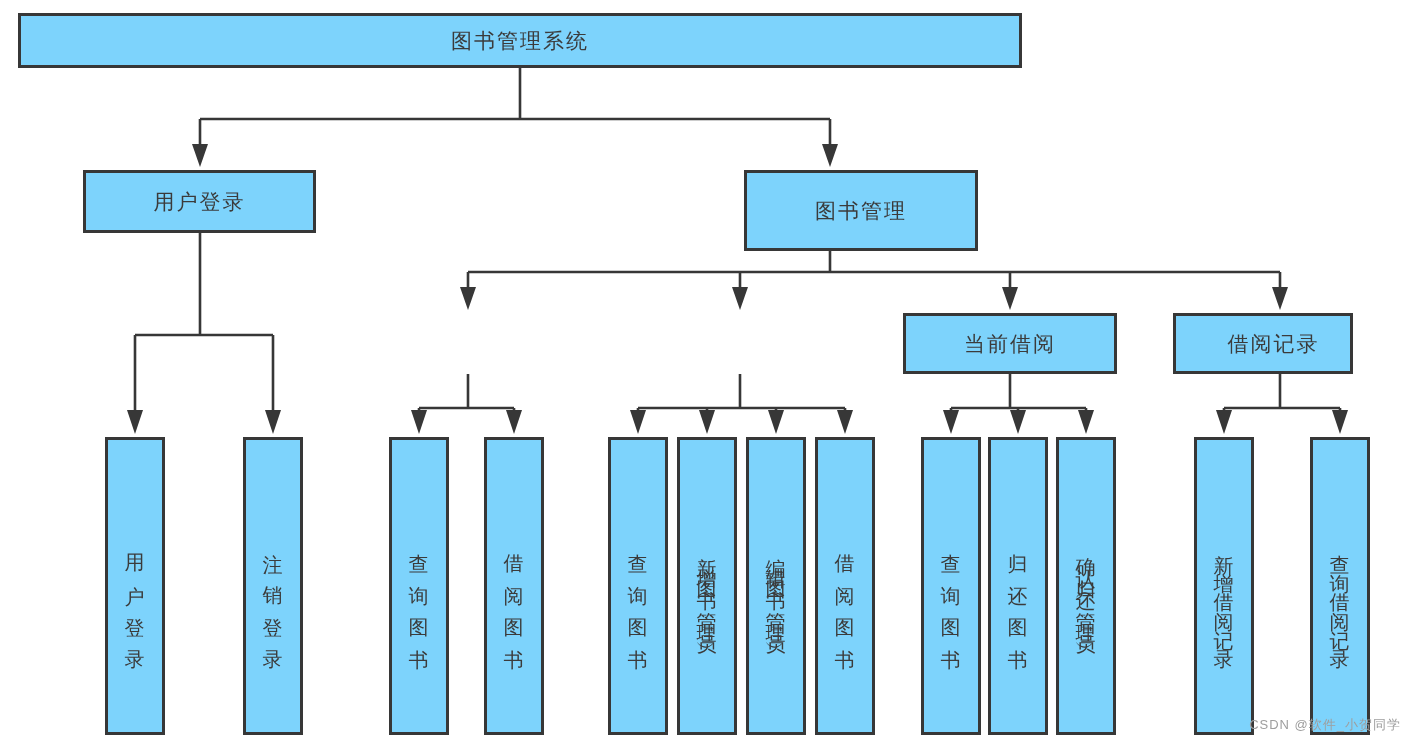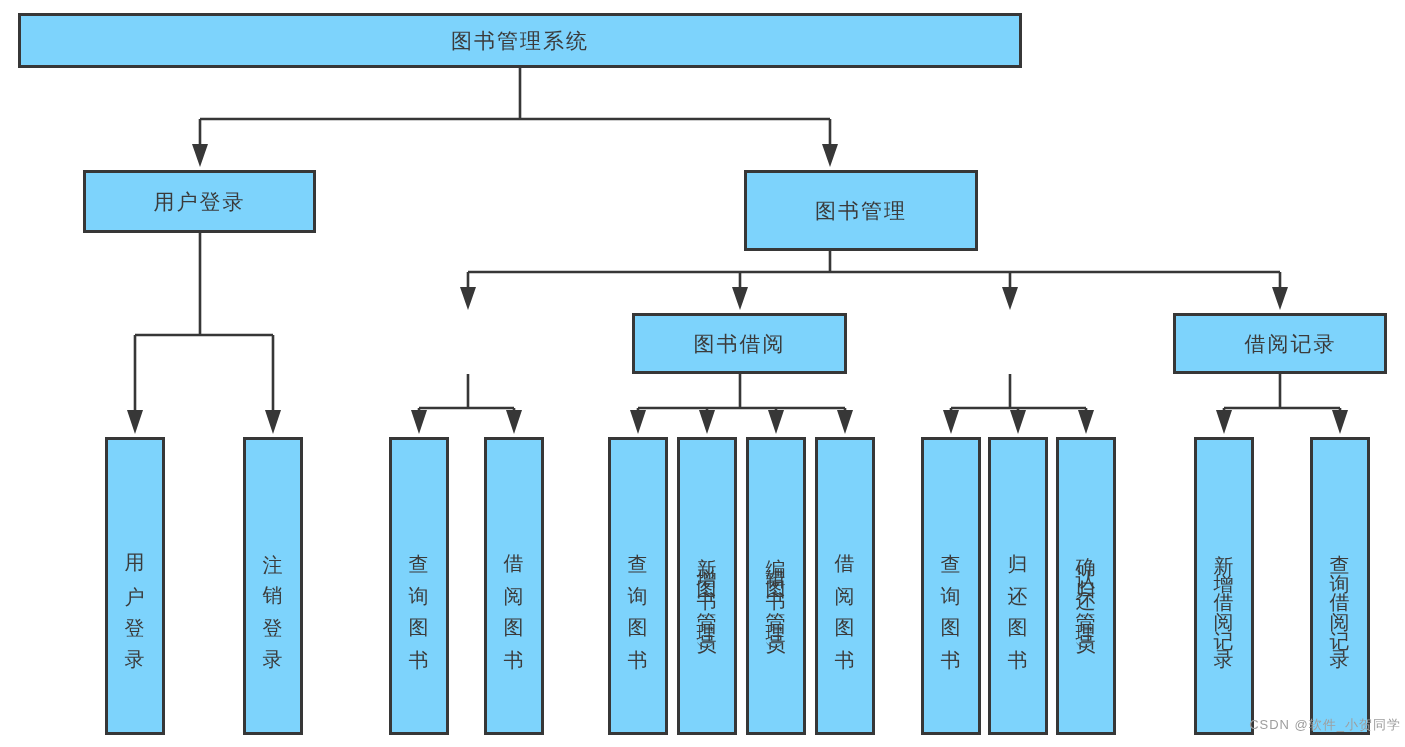--- a/index.html
+++ b/index.html
@@ -72,24 +72,24 @@
     <span class="hlabel">图书管理系统</span>
   </div>
 
   <div class="box hbox" style="left:83px;top:170px;width:233px;height:63px;">
     <span class="hlabel">用户登录</span>
   </div>
   <div class="box hbox" style="left:744px;top:170px;width:234px;height:81px;">
     <span class="hlabel">图书管理</span>
   </div>
 
-  <div class="box hbox" style="left:632px;top:313px;width:215px;height:61px;">
-    <span class="hlabel">图书借阅</span>
+  <div class="box hbox" style="left:903px;top:313px;width:214px;height:61px;">
+    <span class="hlabel">当前借阅</span>
   </div>
-  <div class="box hbox" style="left:1173px;top:313px;width:214px;height:61px;padding-left:21px;">
+  <div class="box hbox" style="left:1173px;top:313px;width:180px;height:61px;padding-left:21px;">
     <span class="hlabel">借阅记录</span>
   </div>
 
   <div class="box vbox" style="left:105px;top:437px;width:60px;height:298px;">
     <span class="vlabel" style="letter-spacing: 32px; top: 16px;">用户登录</span>
   </div>
   <div class="box vbox" style="left:243px;top:437px;width:60px;height:298px;">
     <span class="vlabel" style="letter-spacing: 32px; top: 16px;">注销登录</span>
   </div>
 

